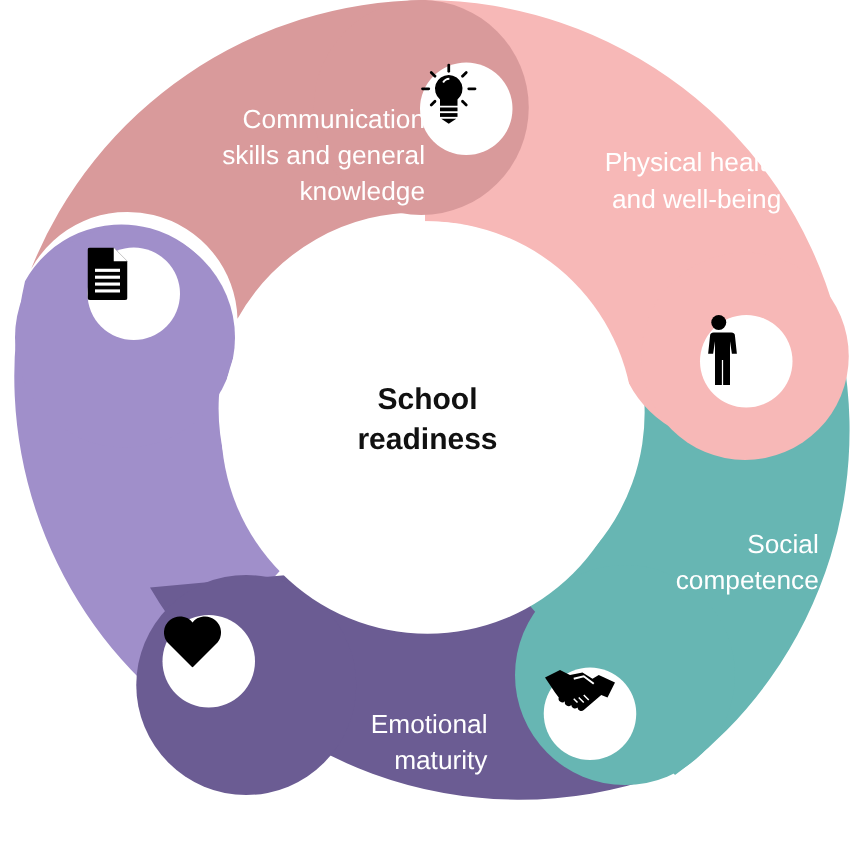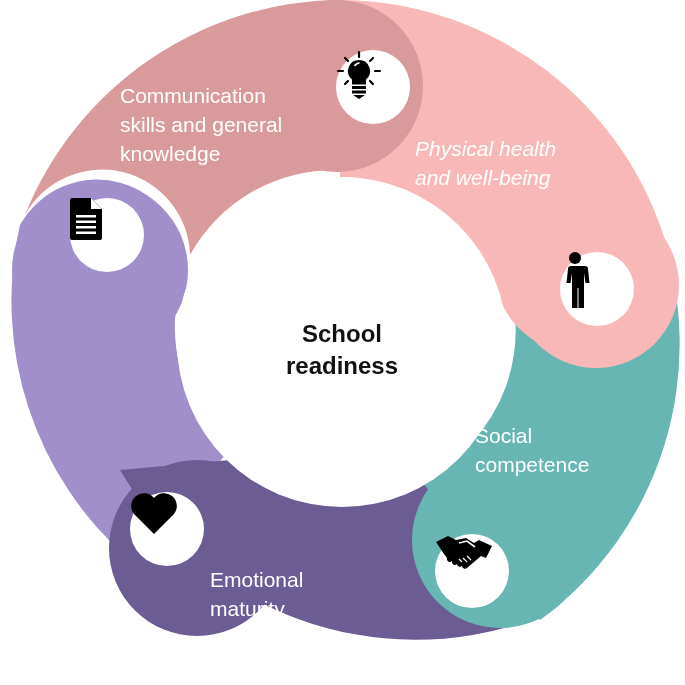--- a/index.html
+++ b/index.html
@@ -1,19 +1,19 @@
 <!DOCTYPE html>
 <html><head>
 <meta charset="utf-8">
 <style>
   html,body{margin:0;padding:0;background:#ffffff;}
   #stage{position:relative;width:685px;height:685px;overflow:hidden;background:#fff;}
   svg{position:absolute;left:0;top:0;}
-  .lbl{position:absolute;color:#ffffff;font-family:"Liberation Sans",sans-serif;font-size:21px;line-height:29px;text-align:left;white-space:pre-line;}
-  .center-title{position:absolute;left:242px;top:304px;width:200px;text-align:center;font-family:"Liberation Sans",sans-serif;font-weight:bold;font-size:24px;line-height:32px;color:#111;white-space:pre-line;margin-top:14px;}
+  .lbl{position:absolute;color:#ffffff;font-family:"Liberation Sans",sans-serif;font-size:21px;line-height:29px;text-align:right;white-space:pre-line;}
+  .center-title{position:absolute;left:242px;top:304px;width:200px;text-align:center;font-family:"Liberation Sans",sans-serif;font-weight:bold;font-size:24px;line-height:32px;color:#111;white-space:pre-line;}
   .icon-circle{position:absolute;width:74px;height:74px;border-radius:50%;background:#fff;display:flex;align-items:center;justify-content:center;}
 </style>
 </head>
 <body>
 
 <div id="stage">
   <svg width="685" height="685" viewBox="0 0 685 685">
 
     <path fill="#a08fca" d="M 20 225 A 342 342 0 0 0 130 560 L 230 450 A 165 165 0 0 1 185 270 A 88 88 0 0 0 20 225 Z"></path>
     <circle cx="100" cy="270" r="88" fill="#a08fca"></circle>
@@ -82,21 +82,21 @@
           <rect x="6" y="22.5" width="20" height="2.5"></rect>
           <rect x="6" y="28" width="20" height="2.5"></rect>
           <rect x="6" y="33.5" width="20" height="2.5"></rect>
         </g>
     </svg>
   </div>
 
   <div class="lbl" style="left:120px;top:81px;width:220px;">Communication
 skills and general
 knowledge</div>
-  <div class="lbl" style="left:415px;top:134px;width:210px;font-style:italic;">Physical health
+  <div class="lbl" style="left:415px;top:116px;width:210px;">Physical health
 and well-being</div>
   <div class="lbl" style="left:475px;top:421px;width:180px;">Social
 competence</div>
   <div class="lbl" style="left:210px;top:565px;width:180px;">Emotional
 maturity</div>
 
   <div class="center-title">School
 readiness</div>
 </div>
 

